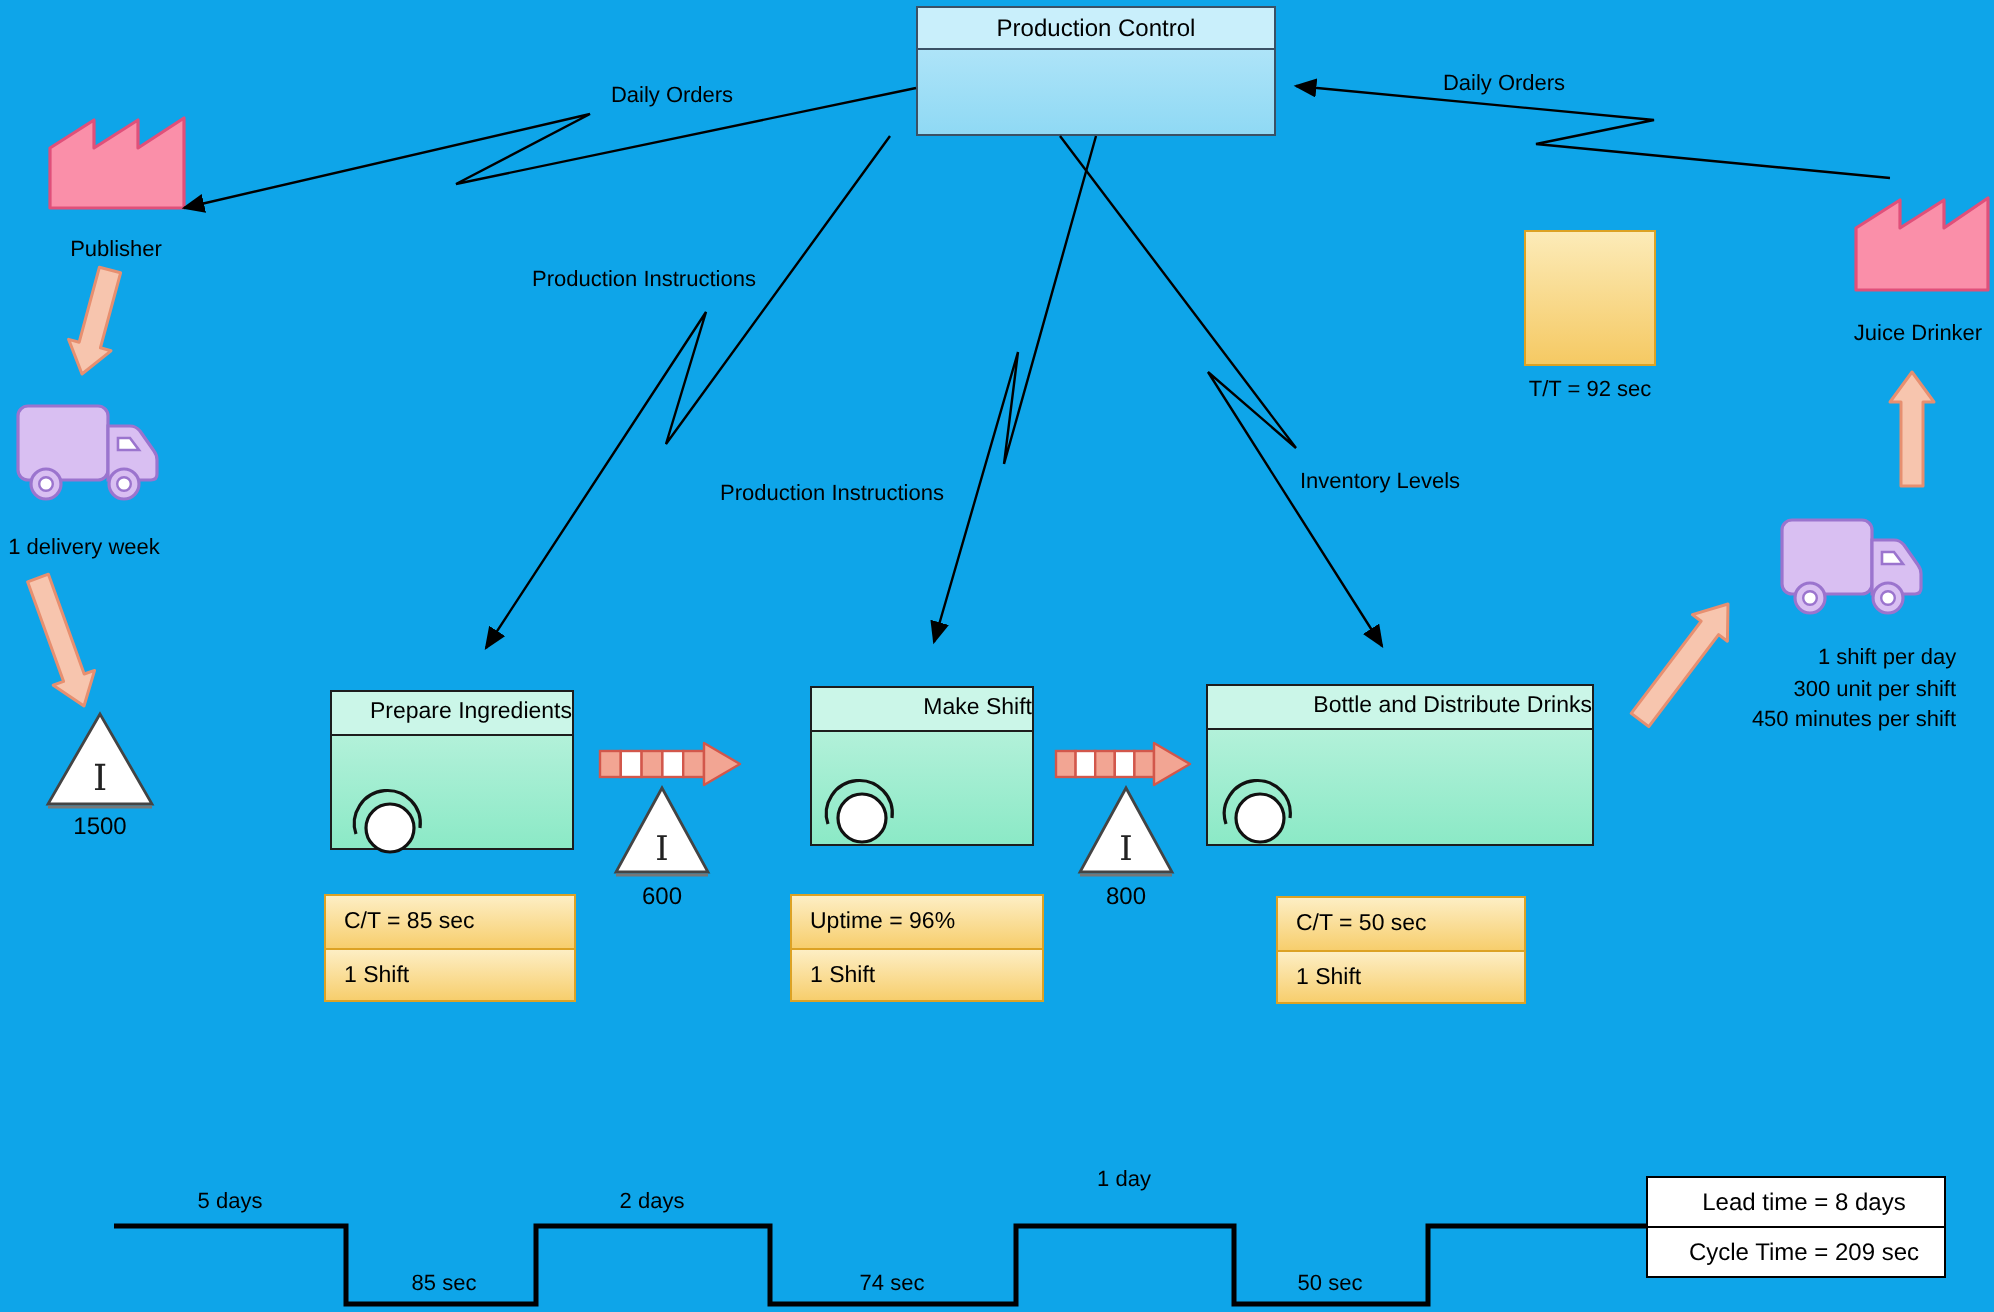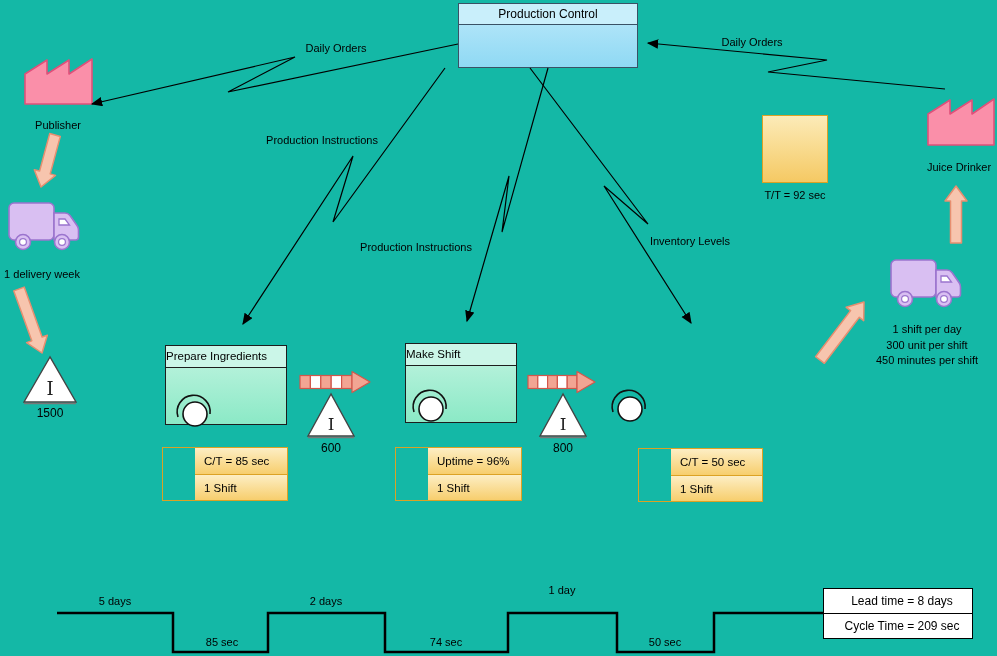--- a/index.html
+++ b/index.html
@@ -1,41 +1,41 @@
 <!DOCTYPE html>
 <html><head>
 <meta charset="utf-8">
 <style>
   html,body{margin:0;padding:0;background:#fff;}
-  .canvas{position:relative;width:997px;height:656px;background:#14b8a6;overflow:hidden;
+  .canvas{position:relative;width:997px;height:656px;background:#0ea5e9;overflow:hidden;
           font-family:"Liberation Sans",sans-serif;color:#000;}
   .layer{position:absolute;left:0;top:0;z-index:2;pointer-events:none;}
   .node{position:absolute;box-sizing:border-box;z-index:1;}
   
   .pcbox{border:1.6px solid #3A5165;background:linear-gradient(180deg,#BDE9FA, #8FD9F4);}
   .pcbox .title{height:20px;line-height:20px;text-align:center;font-size:12px;
                 background:#C9EFFB;border-bottom:1.4px solid #3A5165;}
   
   .proc{border:1.7px solid #1d1d1d;background:linear-gradient(180deg,#C2F4E1,#8BE9C6);}
-  .proc .ptitle{height:21px;line-height:21px;text-align:left;font-size:11.5px;
+  .proc .ptitle{height:21px;line-height:21px;text-align:right;font-size:11.5px;
                 background:#CBF6E8;border-bottom:1.5px solid #1d1d1d;white-space:nowrap;}
   
-  .databox{border:1.6px solid #DCA224;z-index:1;padding-left:32px;}
+  .databox{border:1.6px solid #DCA224;z-index:1;}
   .drow{height:26px;line-height:26px;padding-left:9px;font-size:11.5px;
         background:linear-gradient(180deg,#FDEEC4,#F7CE6D);box-sizing:border-box;}
   .drow + .drow{border-top:1.6px solid #DCA224;}
   
   .takt{border:1.6px solid #DCA224;background:linear-gradient(180deg,#FCEBB8,#F5C963);}
   
   .leadbox{border:1.4px solid #000;background:#fff;}
   .lrow{height:24px;line-height:24px;padding-left:8px;font-size:12px;white-space:nowrap;text-align:center;}
   .lrow + .lrow{border-top:1.4px solid #000;}
   
   .clabel{position:absolute;transform:translateX(-50%);white-space:nowrap;
-          font-size:11px;z-index:1;text-align:center;}
+          font-size:11px;z-index:1;text-align:right;}
   .tl3{line-height:15.5px;}
 </style>
 </head>
 <body>
 
 <div class="canvas">
 
   <div class="node pcbox" style="left:458px;top:3px;width:180px;height:65px">
     <div class="title">Production Control</div>
   </div>
@@ -54,20 +54,23 @@
     <div>1 shift per day</div>
     <div>300 unit per shift</div>
     <div>450 minutes per shift</div>
   </div>
 
   <div class="node proc" style="left:165px;top:345px;width:122px;height:80px">
     <div class="ptitle">Prepare Ingredients</div>
   </div>
   <div class="node proc" style="left:405px;top:343px;width:112px;height:80px">
     <div class="ptitle">Make Shift</div>
+  </div>
+  <div class="node proc" style="left:603px;top:342px;width:194px;height:81px">
+    <div class="ptitle">Bottle and Distribute Drinks</div>
   </div>
 
   <div class="node databox" style="left:162px;top:447px;width:126px">
     <div class="drow">C/T = 85 sec</div>
     <div class="drow">1 Shift</div>
   </div>
   <div class="node databox" style="left:395px;top:447px;width:127px">
     <div class="drow">Uptime = 96%</div>
     <div class="drow">1 Shift</div>
   </div>

